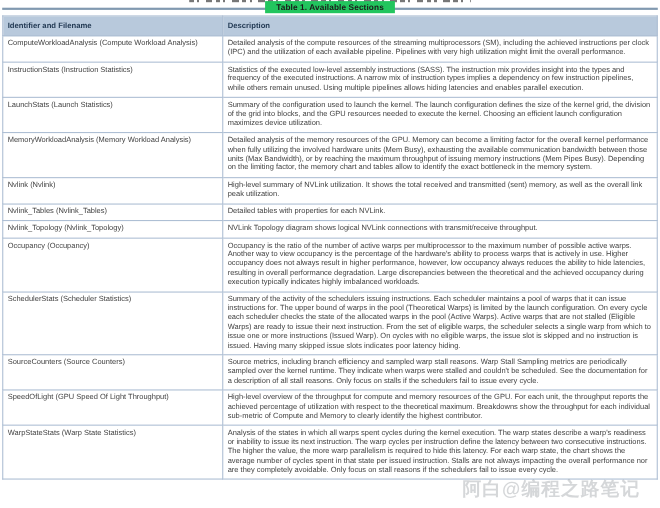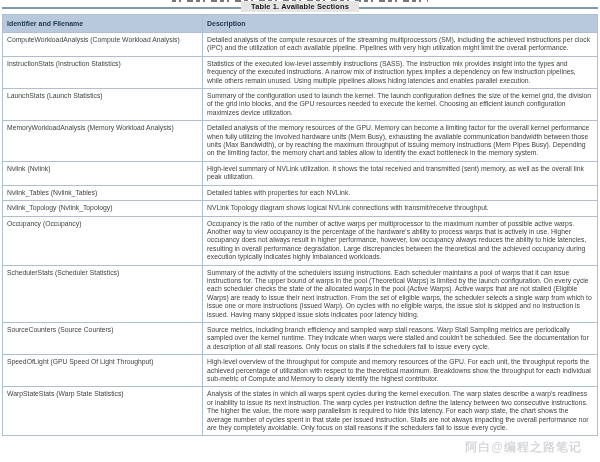--- a/index.html
+++ b/index.html
@@ -26,21 +26,21 @@
       #4a4a4a 15px 21px, transparent 21px 24px);
     opacity: .75;
   }
   .caption-wrap { position: relative; height: 12px; margin-top: 1px; }
   .caption-line {
     position: absolute; left: 2px; right: 2px; top: 6px;
     border-top: 2px solid var(--caption-line);
   }
   .caption-text {
     position: relative; display: block; margin: 0 auto; width: max-content;
-    background: #e5e5e5; padding: 0 10px;
+    background: #22c55e; padding: 0 10px;
     font-size: 7.5px; font-weight: bold; color: var(--title-text);
     line-height: 11px; letter-spacing: 0.1px;
   }
   table {
     border-collapse: collapse; table-layout: fixed;
     width: 596px; margin: 1px 2px 0 2px;
   }
   th {
     background: var(--header-bg);
     color: var(--header-text);
@@ -50,21 +50,21 @@
   }
   td {
     font-size: 6.8px; line-height: 8.4px;
     color: var(--body-text);
     padding: 3px 4px; border: 1px solid var(--border);
     vertical-align: top;
     word-wrap: break-word;
   }
   .watermark {
     position: absolute; right: 18px; bottom: 6px;
-    font-size: 12px; font-weight: bold; letter-spacing: 1px;
+    font-size: 17px; font-weight: bold; letter-spacing: 1px;
     color: rgba(125, 130, 138, 0.32);
     pointer-events: none;
     white-space: nowrap;
   }
 </style>
 </head>
 <body>
 
 <div class="artifact"></div>
 

